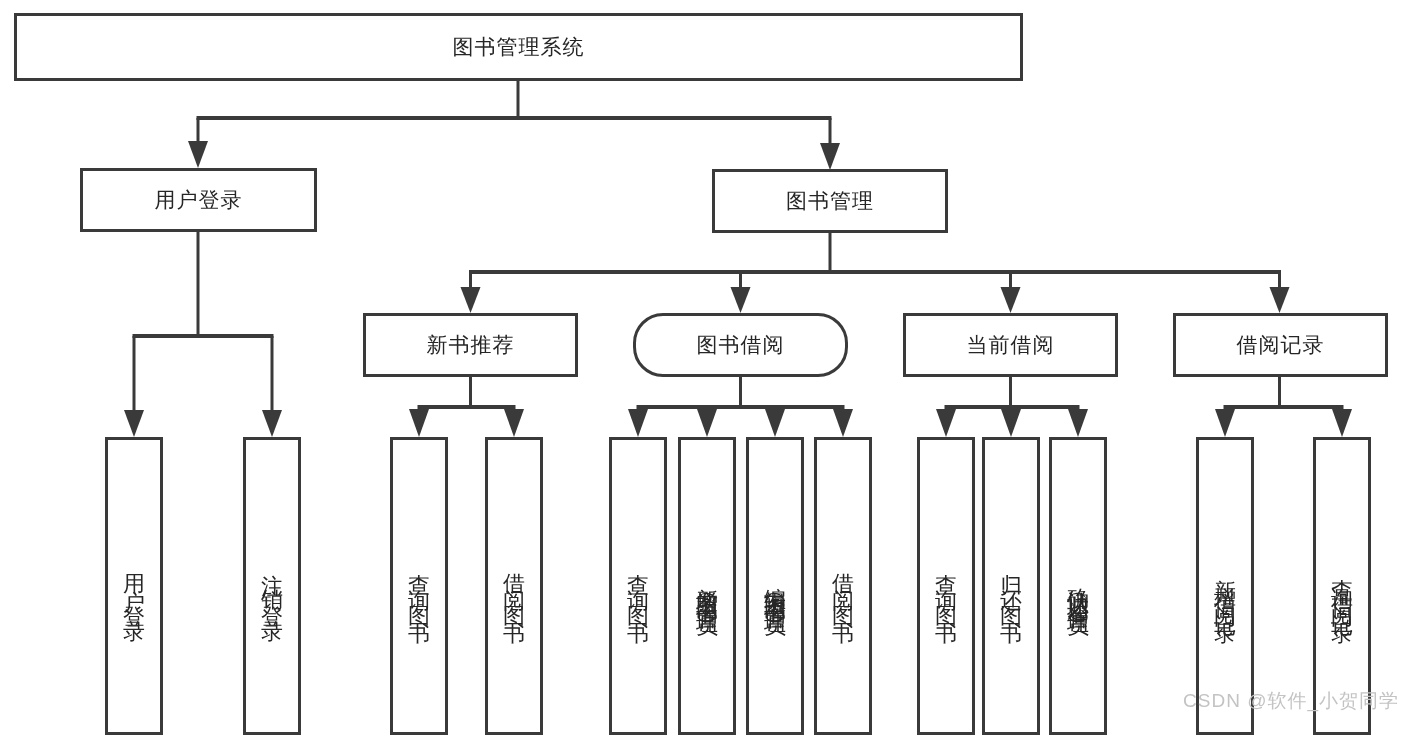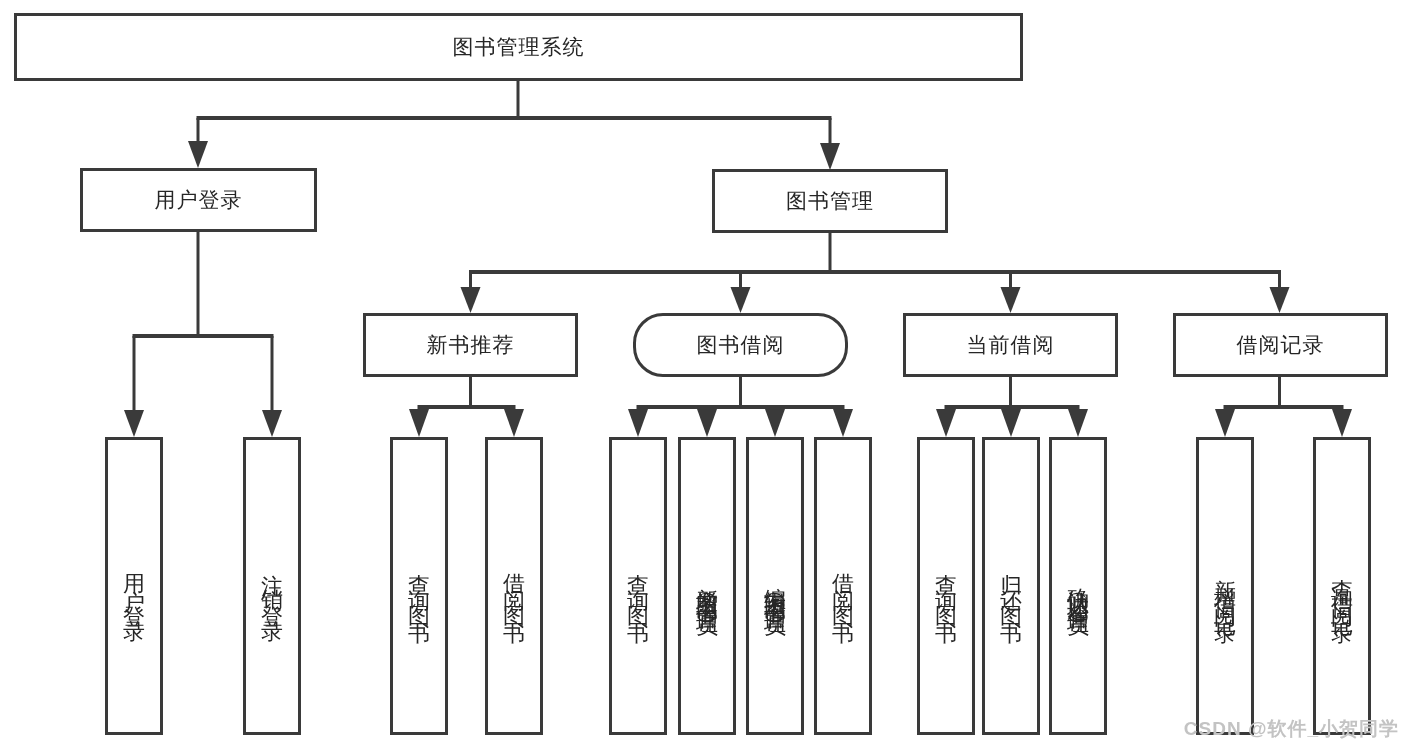--- a/index.html
+++ b/index.html
@@ -70,27 +70,26 @@
   .lf-8  { left: 814px;  }
   .lf-9  { left: 917px;  }
   .lf-10 { left: 982px;  }
   .lf-11 { left: 1049px; }
   .lf-12 { left: 1196px; }
   .lf-13 { left: 1313px; }
 
   .watermark {
     position: absolute;
     right: 6px;
-    top: 716px;
+    top: 688px;
     z-index: 5;
     font-size: 19px;
     color: #c3c3c3;
     letter-spacing: 1px;
     white-space: nowrap;
-    font-weight: bold;
   }
 </style>
 </head>
 <body>
 
 <div class="canvas">
 
   <svg class="wires" viewBox="0 0 1405 747" xmlns="http://www.w3.org/2000/svg">
     <g stroke="#3a3a3a" stroke-width="3" fill="none">
 

